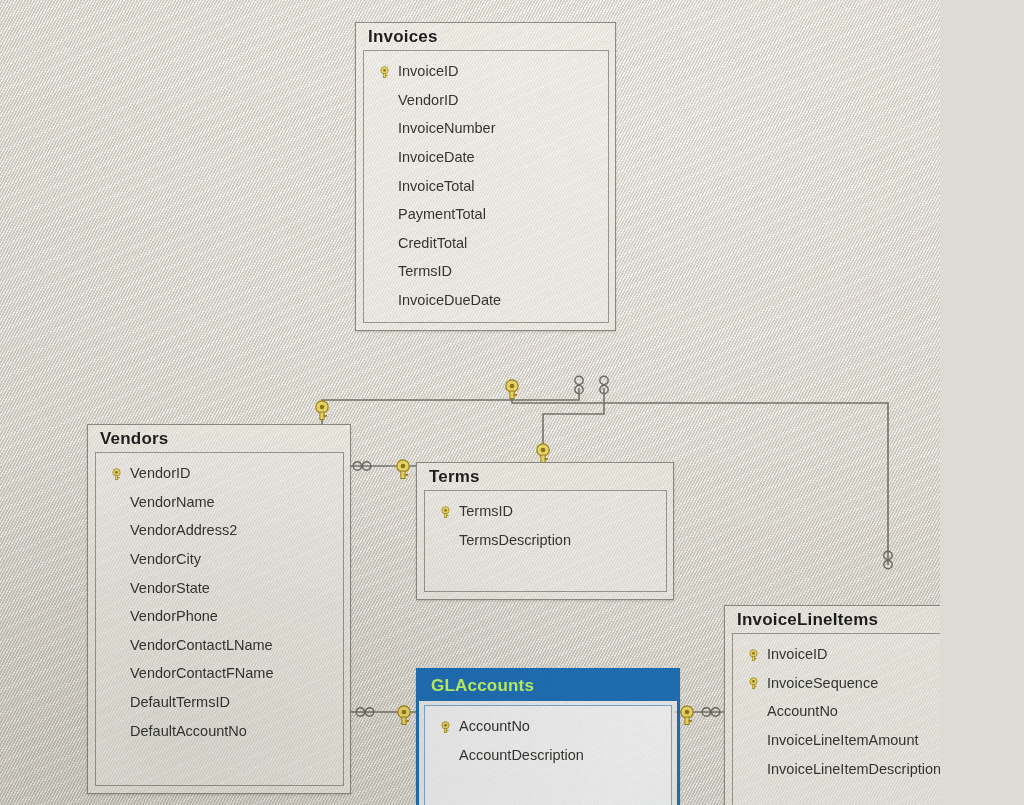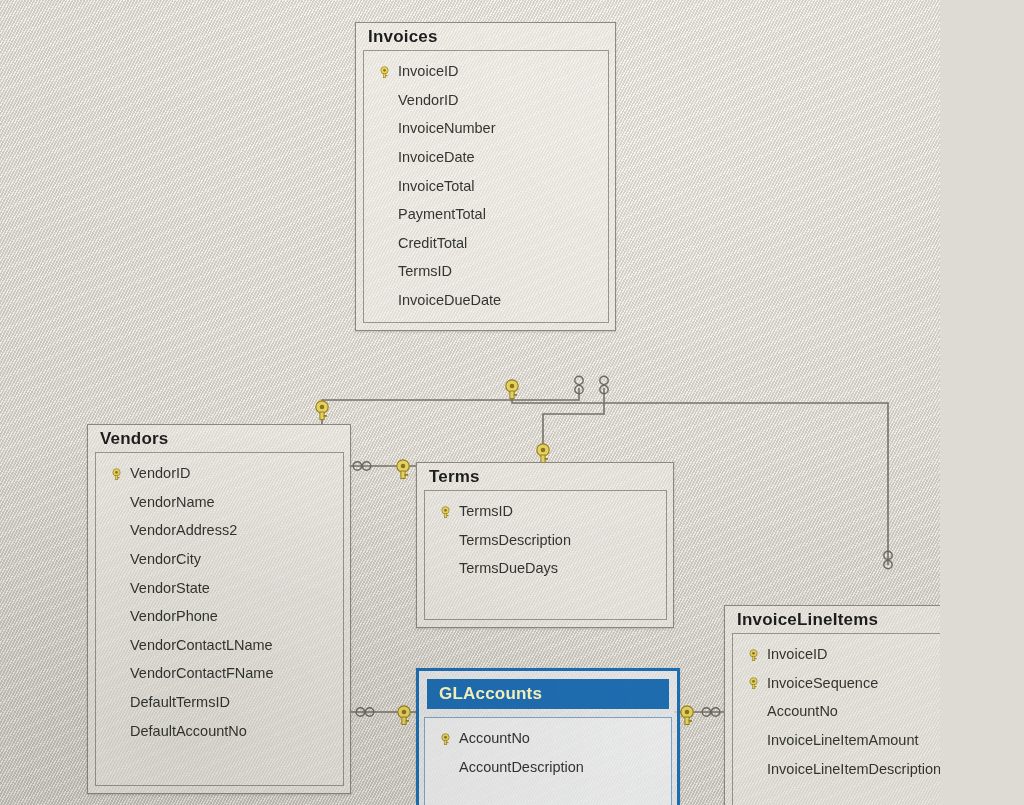--- a/index.html
+++ b/index.html
@@ -63,21 +63,21 @@
     white-space:nowrap;
   }
   .row .kslot{width:24px;flex:0 0 24px;display:flex;align-items:center;justify-content:center;}
   .row .cname{padding-left:2px;text-shadow:0 0 1px rgba(255,255,255,.45);}
 
   
   .keyicon{display:block;width:13px;height:13px;}
 
   
   .tbl.sel{border:3px solid #1f6fb5;background:rgba(236,240,243,.7);}
-  .tbl.sel .hdr{background:#1f6fb5;color:#fef9c3;margin:8px;padding:5px 10px 5px 12px;text-shadow:none;}
+  .tbl.sel .hdr{background:#1f6fb5;color:#bef264;margin:0;padding:5px 10px 5px 12px;text-shadow:none;}
   .tbl.sel .body{border:1px solid #7fa8cc;margin:4px 5px 6px 5px;background:rgba(255,255,255,.35);}
 
   
   #tbl-invoices          {left:355px; top:22px;  width:259px;}
   #tbl-vendors           {left:87px;  top:424px; width:262px;}
   #tbl-terms             {left:416px; top:462px; width:256px;}
   #tbl-invoicelineitems  {left:724px; top:565px; width:262px;margin-top:40px;}
   #tbl-glaccounts        {left:416px; top:668px; width:258px;}
 
   
@@ -244,24 +244,20 @@
             <svg class="keyicon" viewBox="-9 -9 18 22">
               <use href="#g-key"></use>
             </svg>
           </span>
         <span class="cname">TermsID</span>
         </div>
       <div class="row">
         <span class="kslot"></span>
         <span class="cname">TermsDescription</span>
         </div>
-      <div class="row">
-        <span class="kslot"></span>
-        <span class="cname">TermsDueDays</span>
-        </div>
       <div class="row"></div>
     </div>
   </div>
 
   <div class="tbl" id="tbl-invoicelineitems">
     <div class="hdr">InvoiceLineItems</div>
     <div class="body">
       <div class="row">
         <span class="kslot">
             <svg class="keyicon" viewBox="-9 -9 18 22">

